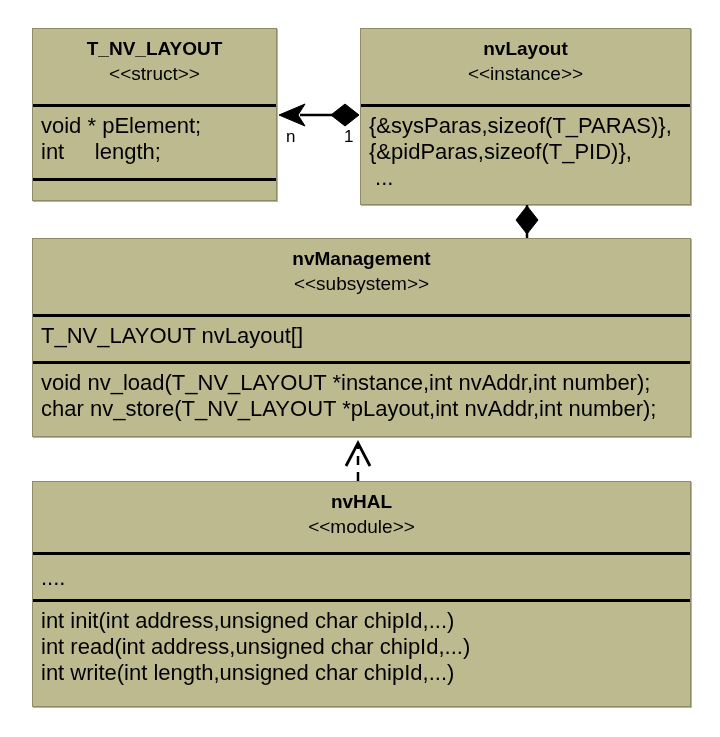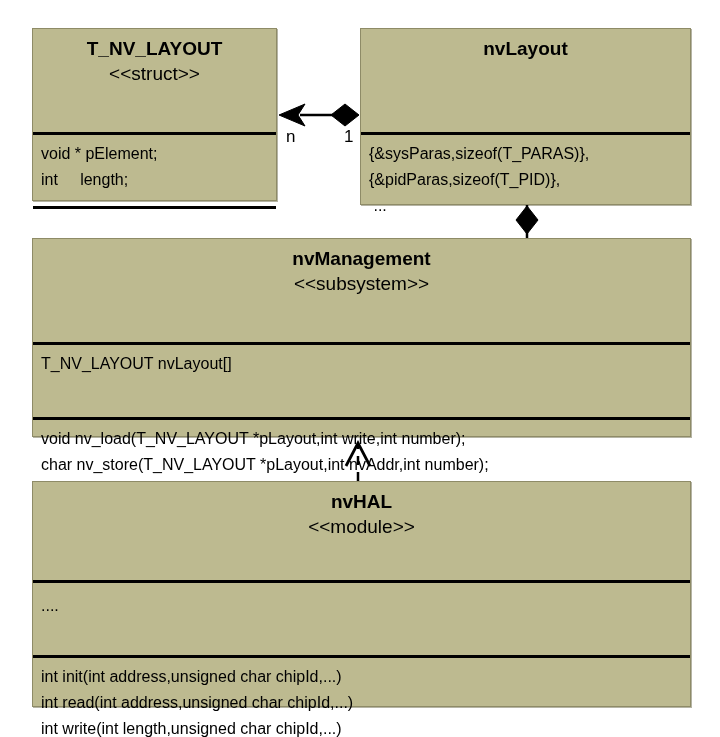--- a/index.html
+++ b/index.html
@@ -43,25 +43,24 @@
     padding-top: 7px;
     border-radius: 11px;
   }
   .c-header .stereotype {
     display: block;
     font-weight: normal;
     font-size: 19px;
     line-height: 25px;
   }
   .c-body {
-    font-size: 16px;
+    font-size: 22px;
     line-height: 26px;
     color: #000;
     padding: 6px 12px 0 8px;
-    margin-top: 28px;
   }
   .c-body .row {
     white-space: pre;
     display: block;
   }
   .c-empty {
     height: 100%;
   }
 
   
@@ -93,38 +92,39 @@
     <div class="compartment c-body" style="height:74px;">
       <span class="row">void * pElement;</span>
       <span class="row">int     length;</span>
     </div>
     <div class="compartment c-empty"></div>
   </div>
 
   <div class="uml-box" style="left:360px; top:28px; width:331px; height:177px;">
     <div class="compartment c-header" style="height:75px;">
       <span>nvLayout</span>
+      <span class="stereotype">&lt;&lt;instance&gt;&gt;</span>
     </div>
     <div class="compartment c-body" style="height:99px;">
       <span class="row">{&amp;sysParas,sizeof(T_PARAS)},</span>
       <span class="row">{&amp;pidParas,sizeof(T_PID)},</span>
       <span class="row"> ...</span>
     </div>
   </div>
 
   <div class="uml-box" style="left:32px; top:238px; width:659px; height:199px;">
     <div class="compartment c-header" style="height:75px;">
       <span>nvManagement</span>
       <span class="stereotype">&lt;&lt;subsystem&gt;&gt;</span>
     </div>
     <div class="compartment c-body" style="height:47px;">
       <span class="row">T_NV_LAYOUT nvLayout[]</span>
     </div>
     <div class="compartment c-body" style="height:77px;">
-      <span class="row">void nv_load(T_NV_LAYOUT *pLayout,int write,int number);</span>
+      <span class="row">void nv_load(T_NV_LAYOUT *instance,int nvAddr,int number);</span>
       <span class="row">char nv_store(T_NV_LAYOUT *pLayout,int nvAddr,int number);</span>
     </div>
   </div>
 
   <div class="uml-box" style="left:32px; top:481px; width:659px; height:226px;">
     <div class="compartment c-header" style="height:70px;">
       <span>nvHAL</span>
       <span class="stereotype">&lt;&lt;module&gt;&gt;</span>
     </div>
     <div class="compartment c-body" style="height:47px; padding-top:10px;">

